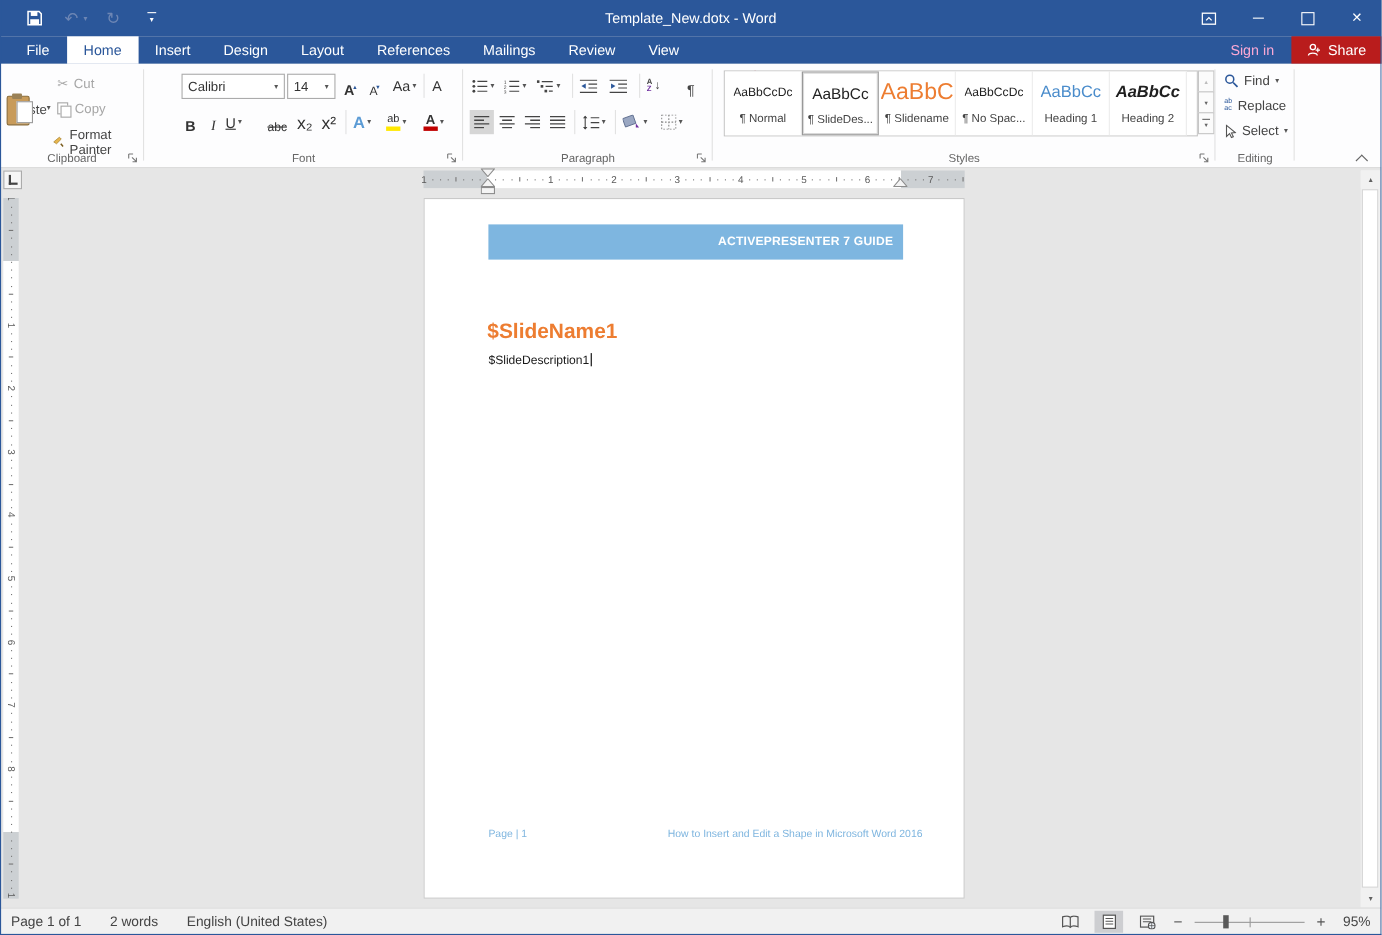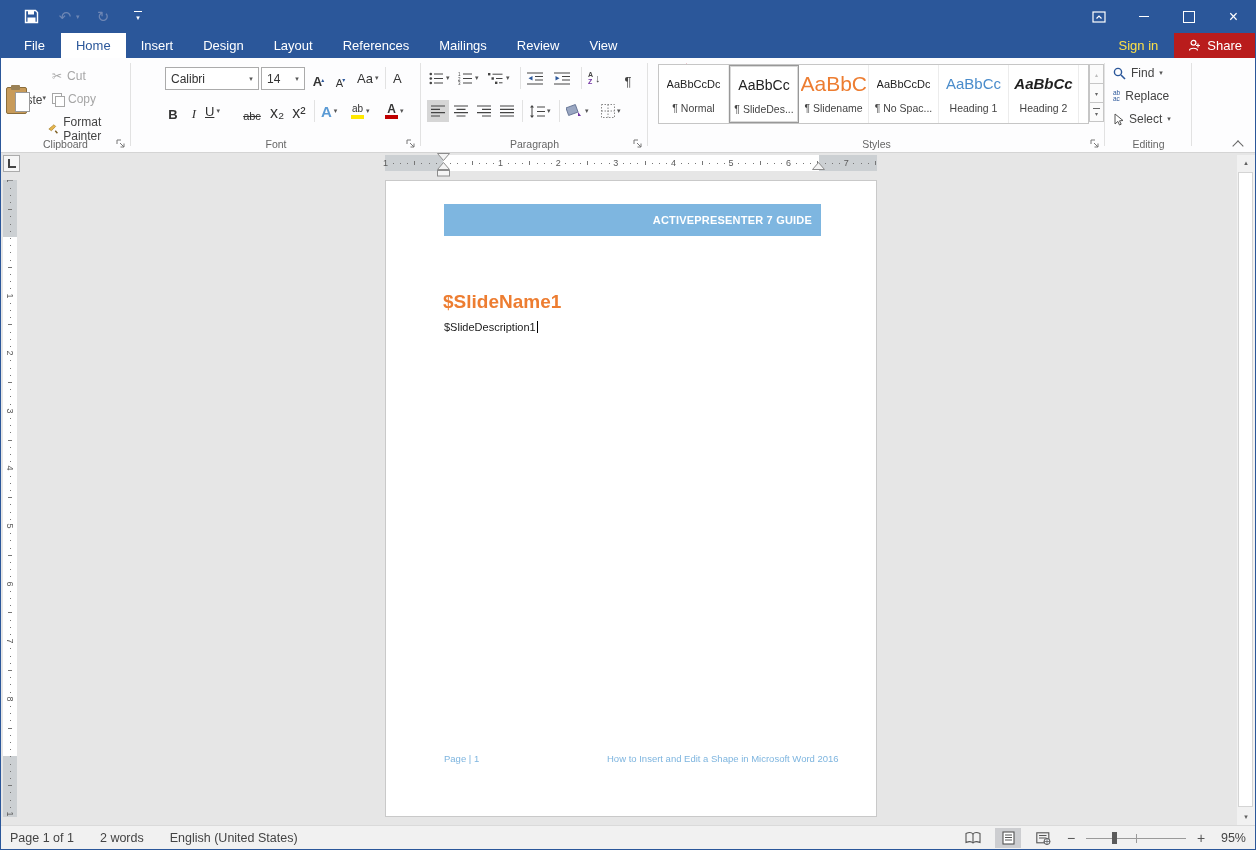--- a/index.html
+++ b/index.html
@@ -23,21 +23,21 @@
   .ctl-min-bar{width:10px;height:1px;background:#fff;display:block;}
   .ctl-max-box{width:10px;height:10px;border:1px solid #fff;display:block;}
 
   
   .tabrow{position:absolute;left:0;top:33px;width:1256px;height:25px;background:#2b579a;display:flex;align-items:stretch;font-size:13px;}
   .tab-file{color:#fff;padding:0 16px;display:flex;align-items:center;margin-left:8px;}
   .tab{color:#fff;padding:0 15px;display:flex;align-items:center;}
   .tab.active{background:#fff;color:#2b579a;}
   .tellme{display:flex;align-items:center;gap:7px;margin-left:14px;color:#b6c3dd;}
   .tab-right{margin-left:auto;display:flex;align-items:stretch;}
-  .signin{color:#fde047;display:flex;align-items:center;padding:0 16px;}
+  .signin{color:#f9a8d4;display:flex;align-items:center;padding:0 16px;}
   .share{background:#b91c1c;color:#fff;display:flex;align-items:center;gap:6px;padding:0 14px;}
 
   
   .ribbon{position:absolute;left:0;top:58px;width:1256px;height:94px;background:#fdfdfe;border-bottom:1px solid #d4d4d4;font-size:12px;color:#444;}
   .rgroup{position:absolute;top:0;height:94px;}
   .rgroup .gsep{position:absolute;right:0;top:5px;bottom:6px;width:1px;background:#e2e2e2;}
   .glabel{position:absolute;left:0;right:0;bottom:2px;text-align:center;font-size:10.5px;color:#666;}
   .launcher{position:absolute;right:5px;bottom:4px;width:10px;height:10px;}
   .dd{font-size:7px;color:#555;line-height:normal;}
   .combo{position:absolute;height:21px;background:#fff;border:1px solid #ababab;display:flex;align-items:center;font-size:12px;color:#333;}
@@ -164,20 +164,21 @@
       </div>
     <div class="mini-dd"><span>▾</span></div>
     <div class="qat-btn disabled">
         <span>↻</span>
       </div>
     <div class="qat-custom">
         <span class="bar"></span>
         <span class="dd">▾</span>
       </div>
   </div>
+  <div class="win-title">Template_New.dotx - Word</div>
   <div class="win-controls">
     <div class="win-ctl">
       <svg width="14" height="12" viewBox="0 0 14 12">
           <rect x="1" y="1" width="12" height="10" fill="none" stroke="#fff" stroke-width="1.2"></rect>
           <path d="M4.5 7.5 L7 5 L9.5 7.5" fill="none" stroke="#fff" stroke-width="1.2"></path>
         </svg>
     </div>
     <div class="win-ctl">
         <span class="ctl-min-bar"></span>
       </div>
@@ -479,21 +480,21 @@
     <div class="glabel">Styles</div>
     <div class="launcher">
       <svg width="10" height="10" viewBox="0 0 10 10">
           <path d="M1 1 h4 M1 1 v4" stroke="#777" stroke-width="1"></path>
           <path d="M4 4 L8 8 M8 4.5 V8 H4.5" stroke="#777" stroke-width="1" fill="none"></path>
         </svg>
     </div>
     <div class="gsep"></div>
   </div>
 
-  <div class="rgroup" style="left:1105px;width:87px;">
+  <div class="rgroup" style="left:1105px;width:72px;">
     <div class="edit-row" style="top:8px;">
       <svg width="13" height="13" viewBox="0 0 13 13">
           <circle cx="5" cy="5" r="3.6" fill="none" stroke="#2b579a" stroke-width="1.4"></circle>
           <path d="M8 8 L12 12" stroke="#2b579a" stroke-width="1.6"></path>
         </svg>
       <span>Find</span>
       <span class="dd">▾</span>
     </div>
     <div class="edit-row" style="top:31px;">
       <span class="rep-ic">ab<br>ac</span>

